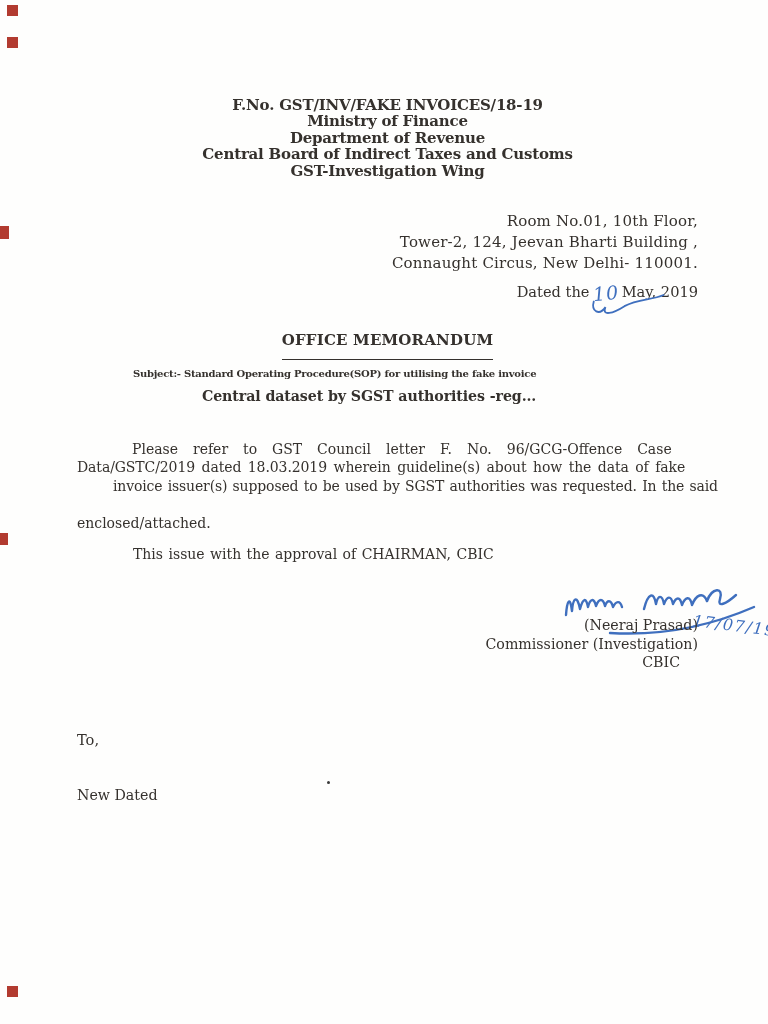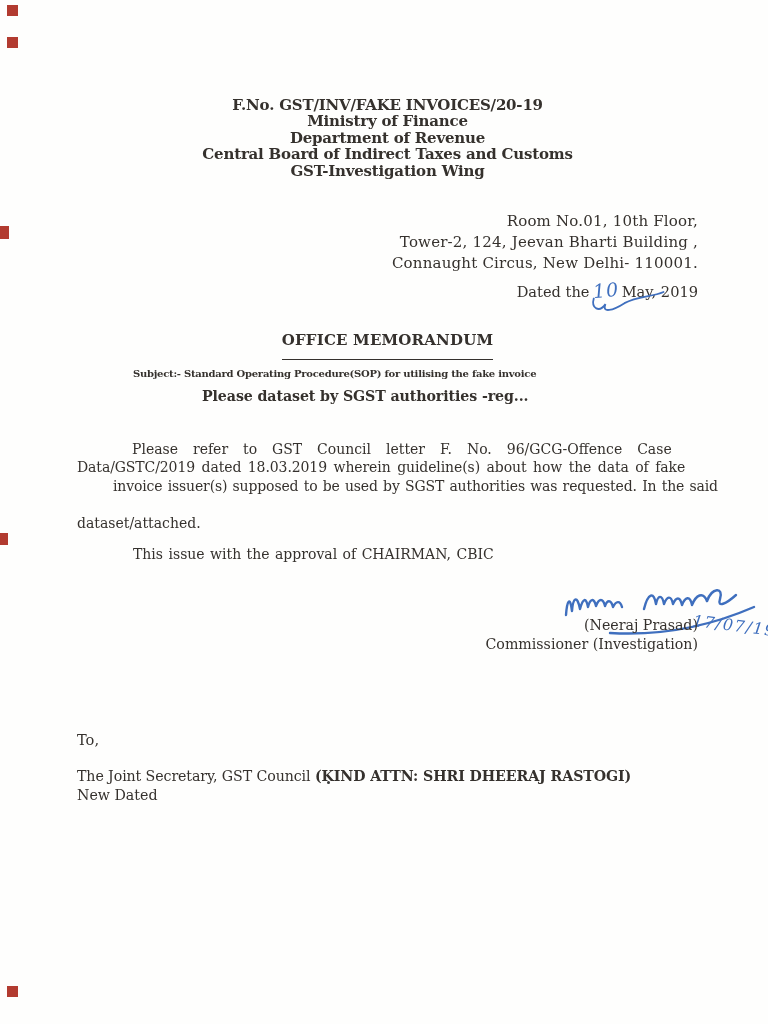--- a/index.html
+++ b/index.html
@@ -10,21 +10,21 @@
   .abs{position:absolute;}
   .nowrap{white-space:nowrap;}
   .b{font-weight:bold;}
   
   .letterhead{left:77px;top:97px;width:621px;text-align:center;
     font-weight:bold;font-size:15px;line-height:16.4px;letter-spacing:-0.2px;}
   
   .addr{right:70px;top:211px;text-align:right;font-size:15px;line-height:21px;letter-spacing:0.2px;}
   
   .dateline{right:70px;top:283px;font-size:14.6px;}
-  .dateline .row{display:flex;align-items:flex-start;}
+  .dateline .row{display:flex;align-items:flex-end;}
   .hand-day{
     position:relative;display:inline-block;margin:0 2px 0 4px;
     font-style:italic;font-size:19px;line-height:14px;
     transform:rotate(-6deg);letter-spacing:1px;
   }
   .hand-day svg{position:absolute;left:-4px;top:13px;pointer-events:none;}
   
   .memo{left:77px;top:331px;width:621px;text-align:center;font-size:15px;font-weight:bold;}
   .memo span{border-bottom:1.6px solid currentColor;padding-bottom:10px;letter-spacing:0.2px;}
   
@@ -68,21 +68,21 @@
 <div class="page">
 
   <div class="red-sq rs1"></div>
   <div class="red-sq rs2"></div>
   <div class="red-sq rs3"></div>
   <div class="red-sq rs4"></div>
   <div class="red-sq rs5"></div>
   <div class="speck"></div>
 
   <div class="abs letterhead">
-    <div class="nowrap">F.No. GST/INV/FAKE INVOICES/20-19</div>
+    <div class="nowrap">F.No. GST/INV/FAKE INVOICES/18-19</div>
     <div class="nowrap">Ministry of Finance</div>
     <div class="nowrap">Department of Revenue</div>
     <div class="nowrap">Central Board of Indirect Taxes and Customs</div>
     <div class="nowrap">GST-Investigation Wing</div>
   </div>
 
   <div class="abs addr">
     <div class="nowrap">Room No.01, 10th Floor,</div>
     <div class="nowrap">Tower-2, 124, Jeevan Bharti Building ,</div>
     <div class="nowrap">Connaught Circus, New Delhi- 110001.</div>
@@ -99,44 +99,42 @@
       </span>
       <span>May, 2019</span>
     </div>
   </div>
 
   <div class="abs memo">
     <span>OFFICE MEMORANDUM</span>
   </div>
 
   <div class="abs subj1 nowrap">Subject:- Standard Operating Procedure(SOP) for utilising the fake invoice</div>
-  <div class="abs subj2 nowrap">Please dataset by SGST authorities -reg...</div>
+  <div class="abs subj2 nowrap">Central dataset by SGST authorities -reg...</div>
 
   <div class="abs pline p1 nowrap">Please refer to GST Council letter F. No. 96/GCG-Offence Case</div>
   <div class="abs pline p2 nowrap">Data/GSTC/2019 dated 18.03.2019 wherein guideline(s) about how the data of fake</div>
   <div class="abs pline p3 nowrap">invoice issuer(s) supposed to be used by SGST authorities was requested. In the said</div>
-  <div class="abs pline p5 nowrap">dataset/attached.</div>
+  <div class="abs pline p5 nowrap">enclosed/attached.</div>
 
   <div class="abs approval nowrap">This issue with the approval of CHAIRMAN, CBIC</div>
 
   <svg class="abs sig-ink" width="210" height="62" viewBox="0 0 210 62">
     <g fill="none" class="ink-stroke" stroke-width="2.4" stroke-linecap="round" stroke-linejoin="round">
       <path d="M16,30 C17,16 20,10 22,26 C23,13 27,9 30,24 C33,13 36,12 38,22 C40,14 44,12 46,21 C49,13 53,13 55,21 C57,15 61,14 63,22 C66,16 70,15 72,22"></path>
       <path d="M94,24 C98,8 104,6 106,19 C108,10 112,9 114,19 C117,11 121,10 123,19 C126,12 130,11 132,20 C135,12 140,10 142,20 C146,10 153,6 157,16"></path>
       <path d="M157,16 C162,2 174,2 170,14 C167,23 176,19 186,10"></path>
       <path d="M60,48 C110,51 158,42 204,22"></path>
     </g>
   </svg>
 
   <div class="abs hand-date ink nowrap">17/07/19</div>
 
   <div class="abs sig-text">
     <div class="nowrap">(Neeraj Prasad)</div>
     <div class="nowrap">Commissioner (Investigation)</div>
+    <div class="nowrap org-line">CBIC</div>
   </div>
 
   <div class="abs to-label">To,</div>
-  <div class="abs to-line nowrap">
-    <span>The Joint Secretary, GST Council </span><span class="b">(KIND ATTN: SHRI DHEERAJ RASTOGI)</span>
-  </div>
   <div class="abs to-city">New Dated</div>
 
 </div>
 
 </body></html>

